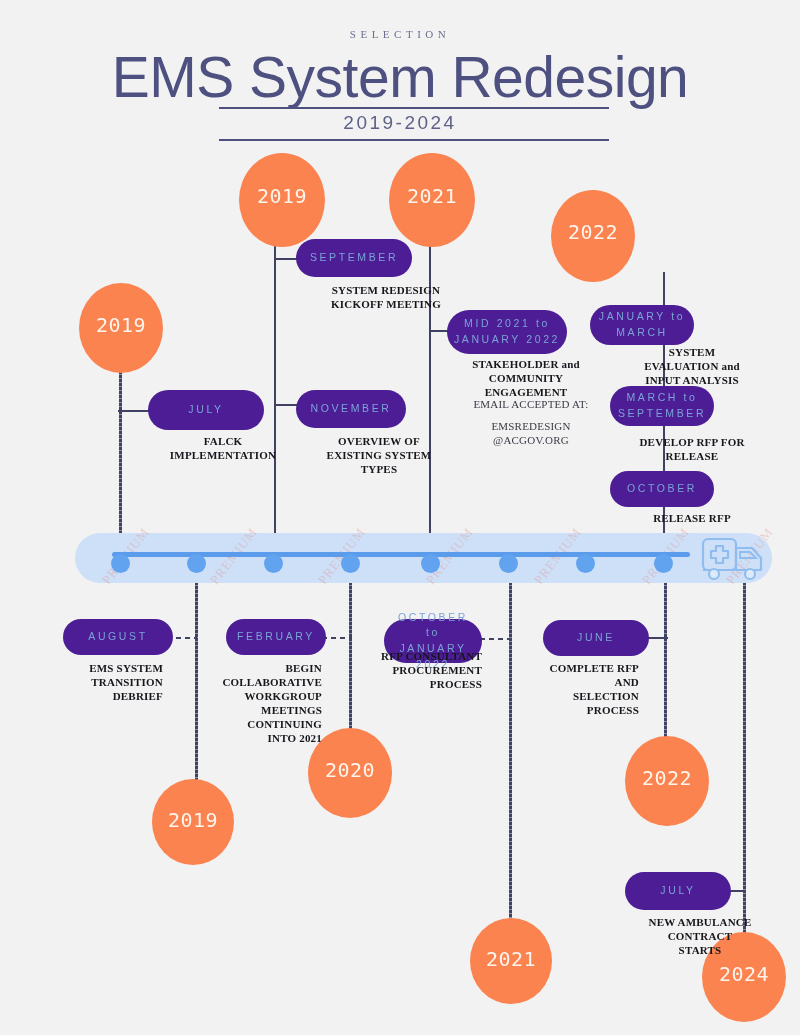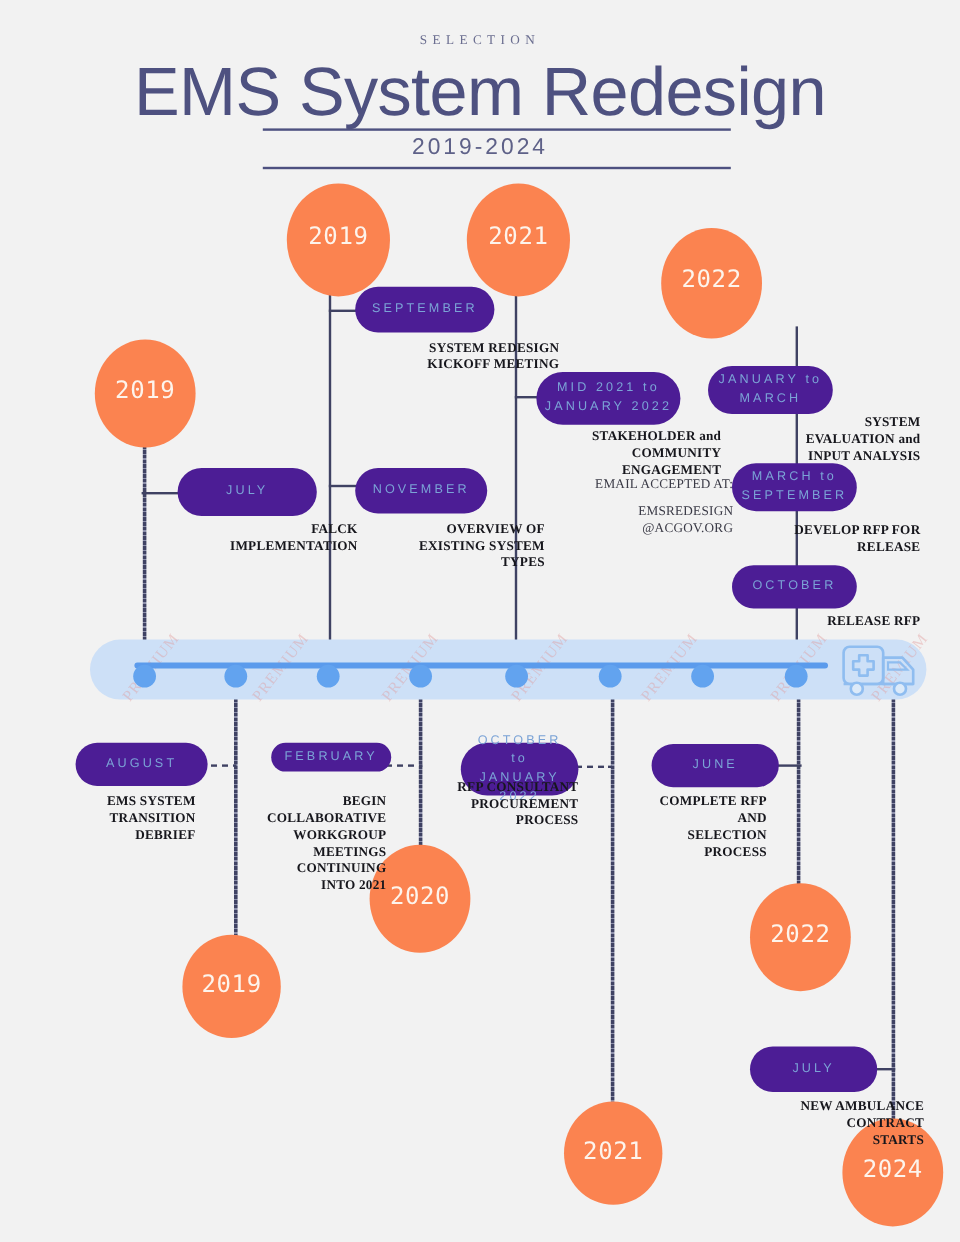--- a/index.html
+++ b/index.html
@@ -172,21 +172,21 @@
   .caption {
     position: absolute;
     font-family: "Liberation Serif", "DejaVu Serif", serif;
     font-size: 11px;
     font-weight: bold;
     color: #16161c;
     line-height: 1.28;
     letter-spacing: 0.2px;
   }
   .caption.right { text-align: right; }
-  .caption.left  { text-align: right; }
+  .caption.left  { text-align: center; }
   .caption.light {
     font-weight: normal;
     color: #3a3a46;
   }
 
   
   .wm {
     position: absolute;
     font-family: "Liberation Serif", "DejaVu Serif", serif;
     font-size: 13px;
@@ -262,21 +262,21 @@
     <line x1="3" y1="35" x2="61" y2="35" stroke="#8fbdf0" stroke-width="2"></line>
     <circle cx="14" cy="39" r="5" fill="#dceaf9" stroke="#8fbdf0" stroke-width="2.2"></circle>
     <circle cx="50" cy="39" r="5" fill="#dceaf9" stroke="#8fbdf0" stroke-width="2.2"></circle>
   </svg>
 
   <div class="year-circle" style="left:79px; top:283px; width:84px; height:84px; padding-bottom:6px;">2019</div>
   <div class="year-circle" style="left:239px; top:153px; width:86px; height:86px; padding-bottom:8px;">2019</div>
   <div class="year-circle" style="left:389px; top:153px; width:86px; height:86px; padding-bottom:8px;">2021</div>
   <div class="year-circle" style="left:551px; top:190px; width:84px; height:84px; padding-bottom:8px;">2022</div>
   <div class="year-circle" style="left:152px; top:779px; width:82px; height:82px; padding-bottom:4px;">2019</div>
-  <div class="year-circle" style="left:308px; top:704px; width:84px; height:84px; padding-bottom:6px;">2020</div>
+  <div class="year-circle" style="left:308px; top:728px; width:84px; height:84px; padding-bottom:6px;">2020</div>
   <div class="year-circle" style="left:470px; top:918px; width:82px; height:82px; padding-bottom:4px;">2021</div>
   <div class="year-circle" style="left:625px; top:736px; width:84px; height:84px; padding-bottom:6px;">2022</div>
   <div class="year-circle" style="left:702px; top:932px; width:84px; height:84px; padding-bottom:6px;">2024</div>
 
   <div class="pill" style="left:148px; top:390px; width:116px; height:40px;">JULY</div>
   <div class="caption left" style="left:148px; top:434px; width:150px; white-space:pre-line;">FALCK
 IMPLEMENTATION</div>
 
   <div class="pill" style="left:296px; top:239px; width:116px; height:38px;">SEPTEMBER</div>
   <div class="caption left" style="left:306px; top:283px; width:160px; white-space:pre-line;">SYSTEM REDESIGN
@@ -305,21 +305,21 @@
 RELEASE</div>
 
   <div class="pill" style="left:610px; top:471px; width:104px; height:36px;">OCTOBER</div>
   <div class="caption left" style="left:617px; top:511px; width:150px; white-space:pre-line;">RELEASE RFP</div>
 
   <div class="pill" style="left:63px; top:619px; width:110px; height:36px;">AUGUST</div>
   <div class="caption right" style="left:23px; top:661px; width:140px; white-space:pre-line;">EMS SYSTEM
 TRANSITION
 DEBRIEF</div>
 
-  <div class="pill" style="left:226px; top:619px; width:100px; height:24px;">FEBRUARY</div>
+  <div class="pill" style="left:226px; top:619px; width:100px; height:36px;">FEBRUARY</div>
   <div class="caption right" style="left:196px; top:661px; width:126px; white-space:pre-line;">BEGIN
 COLLABORATIVE
 WORKGROUP
 MEETINGS
 CONTINUING
 INTO 2021</div>
 
   <div class="pill" style="left:384px; top:619px; width:98px; height:44px;">OCTOBER to JANUARY 2022</div>
   <div class="caption right" style="left:366px; top:649px; width:116px; white-space:pre-line;">RFP CONSULTANT
 PROCUREMENT

